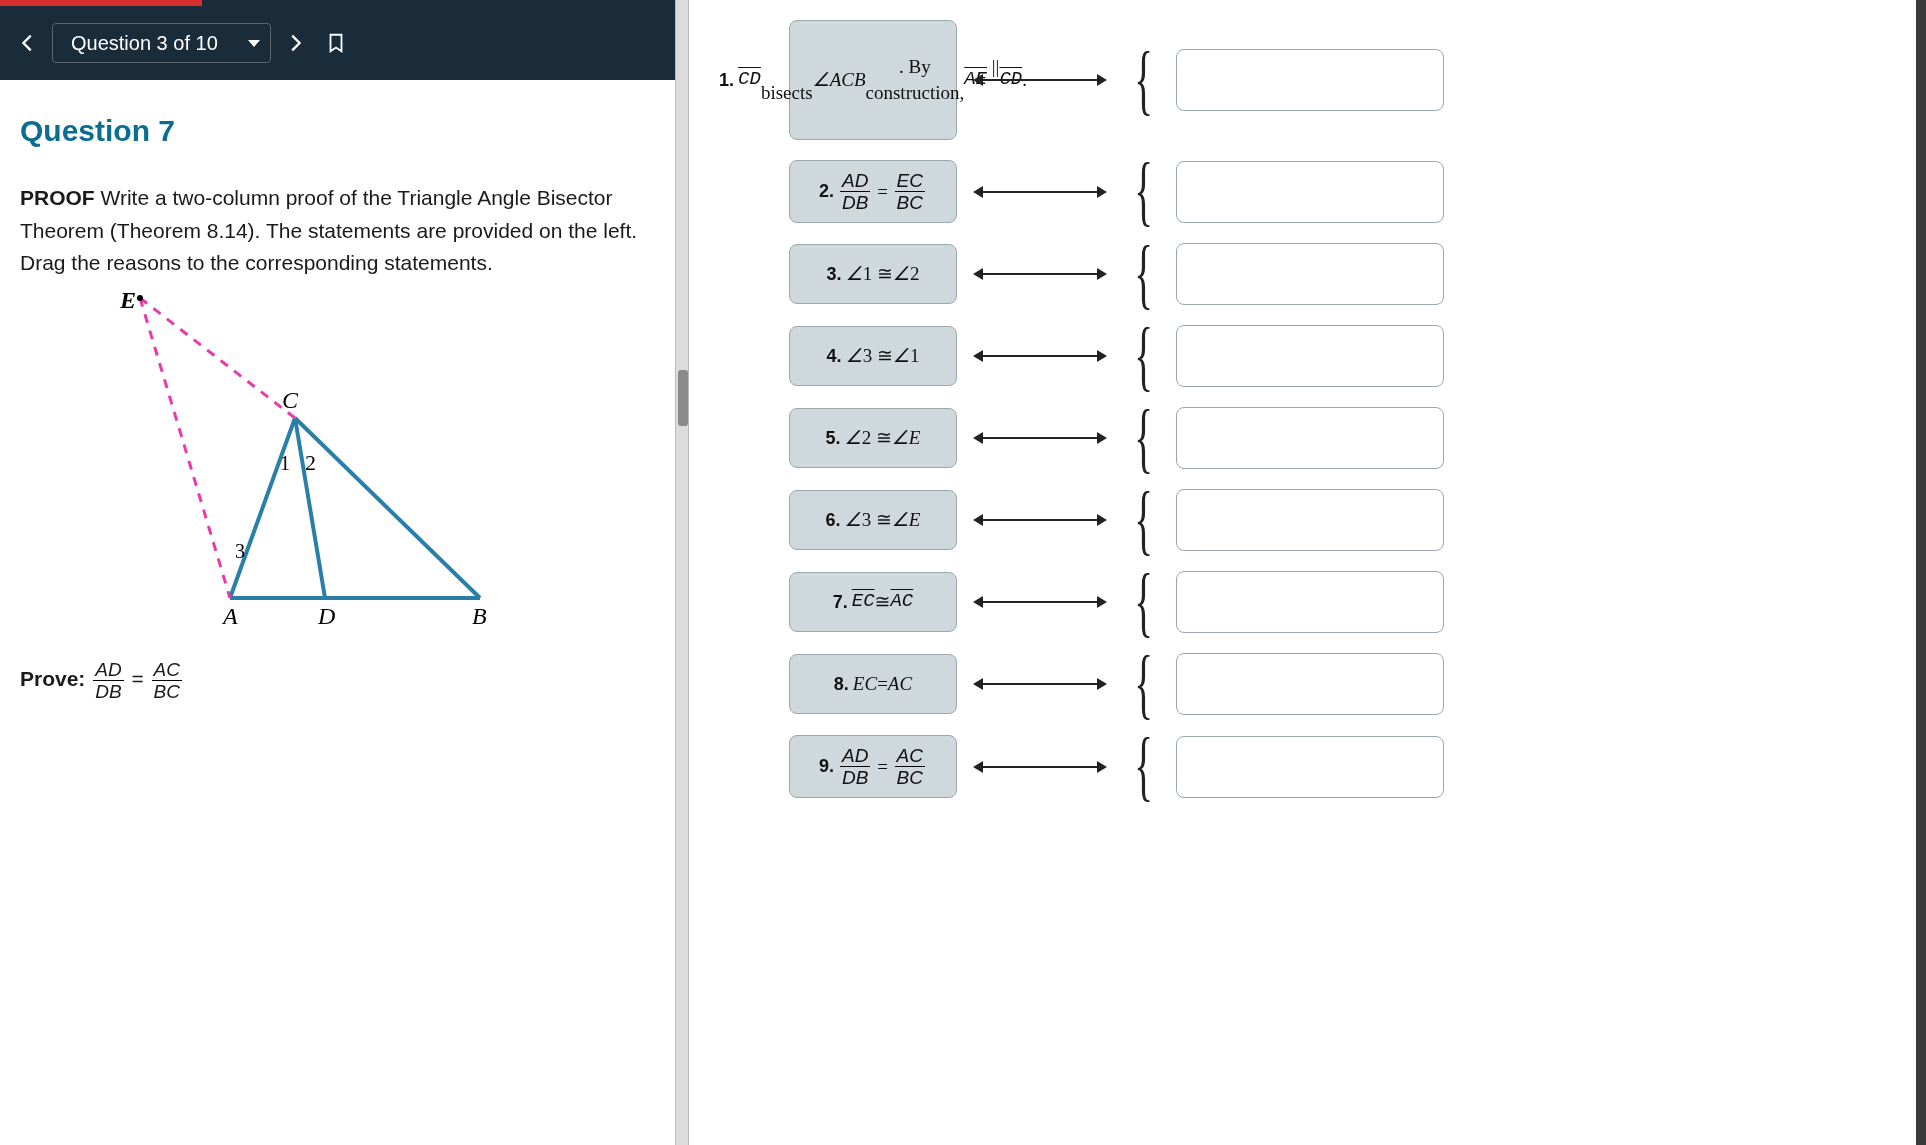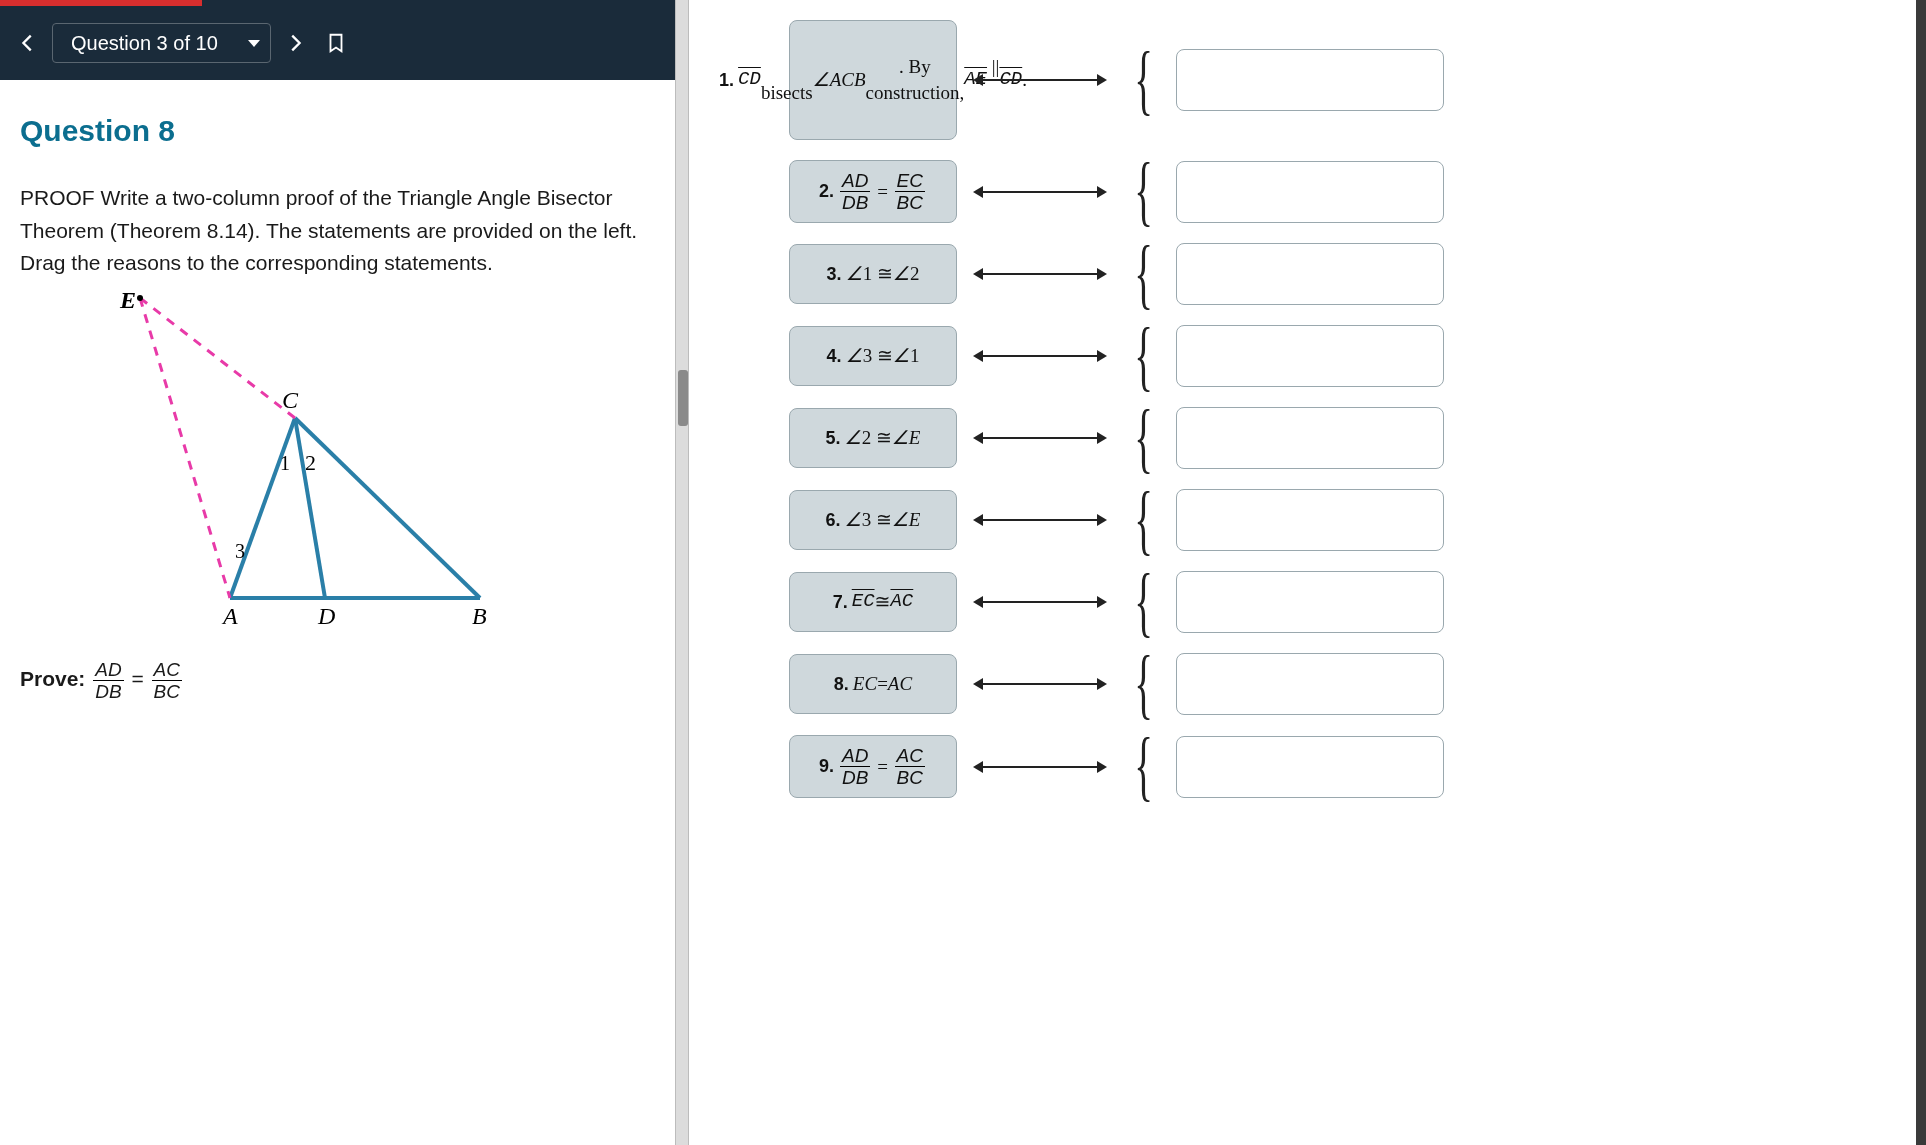--- a/index.html
+++ b/index.html
@@ -75,21 +75,21 @@
     color: #0b6e8f;
     font-size: 30px;
     font-weight: 700;
     margin-bottom: 34px;
   }
   .prompt {
     font-size: 21px;
     line-height: 1.55;
     margin-bottom: 8px;
   }
-  .prompt b { font-weight: 400; }
+  .prompt b { font-weight: 700; }
   .diagram {
     margin: 6px 0 18px 0;
   }
   .gp-line { font-size: 21px; line-height: 1.7; margin-top: 8px; }
   .gp-line b { font-weight: 700; }
   .frac {
     display: inline-block;
     vertical-align: middle;
     text-align: center;
     font-style: italic;
@@ -219,21 +219,21 @@
         </svg>
     </button>
     <button class="nav-btn bookmark-icon" style="margin-left:6px;">
       <svg viewBox="0 0 24 24" fill="none" stroke="#fff" stroke-width="2">
           <path d="M6 3h12v18l-6-4-6 4V3z"></path>
         </svg>
     </button>
   </div>
 
   <div class="content-area">
-    <div class="q-title">Question 8</div>
+    <div class="q-title">Question 7</div>
     <p class="prompt">
       <b>PROOF</b><span> Write a two-column proof of the Triangle Angle Bisector Theorem (Theorem 8.14). The statements are provided on the left. Drag the reasons to the corresponding statements.</span>
     </p>
 
     <div class="diagram">
       <svg width="480" height="350" viewBox="0 0 480 350">
 
         <line x1="210" y1="310" x2="275" y2="130" stroke="#2a7fa8" stroke-width="4"></line>
         <line x1="275" y1="130" x2="460" y2="310" stroke="#2a7fa8" stroke-width="4"></line>
         <line x1="210" y1="310" x2="460" y2="310" stroke="#2a7fa8" stroke-width="4"></line>

